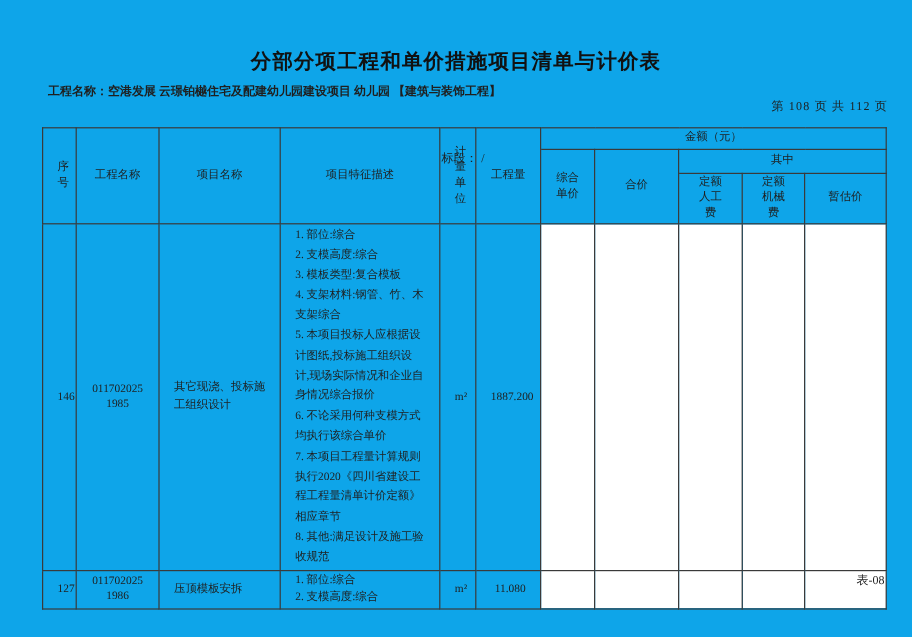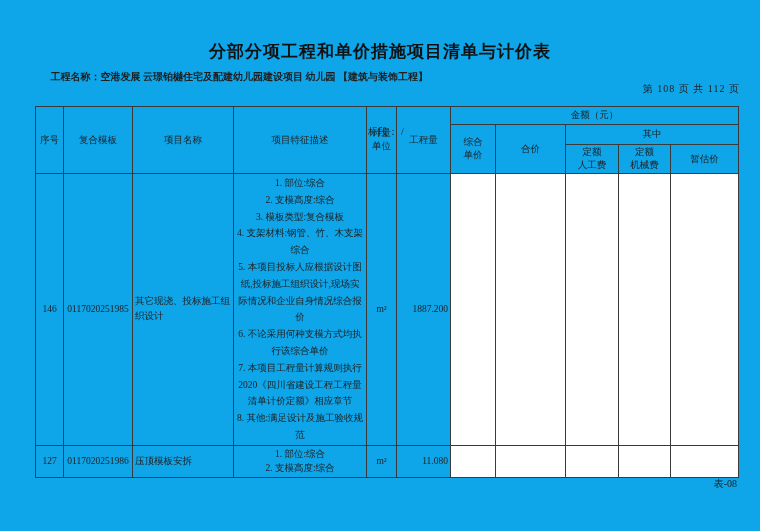--- a/index.html
+++ b/index.html
@@ -11,48 +11,48 @@
   .page{position:relative;width:760px;height:531px;background:#0ea5e9;overflow:hidden;}
 
   .doc-title{
     position:absolute;top:40px;left:0;width:100%;
     text-align:center;font-size:17px;font-weight:bold;
     letter-spacing:1px;color:#111;
   }
 
   .meta-project{
     position:absolute;left:40px;top:69px;width:388px;
-    font-size:10px;font-weight:bold;line-height:15px;text-align:right;
+    font-size:10px;font-weight:bold;line-height:15px;
   }
   .meta-section{position:absolute;left:368px;top:84px;font-size:10px;margin-top:41px;}
   .meta-section .val{margin-left:3px;}
   .meta-page{position:absolute;right:20px;top:82px;font-size:10px;letter-spacing:1px;margin-left:25px;}
 
   table.bq{
     position:absolute;left:35px;top:106px;width:703px;
     border-collapse:collapse;table-layout:fixed;
   }
   .bq th,.bq td{
     border:1px solid #3a3a3a;
     font-size:9.5px;font-weight:normal;
-    padding:1px 2px;overflow:hidden;color:#1f1f1f;
+    padding:1px 12px;overflow:hidden;color:#1f1f1f;
   }
   .bq th{
     text-align:center;vertical-align:middle;
     white-space:pre-line;line-height:13px;
   }
   .hr1{height:18px;} .hr2{height:20px;} .hr3{height:29px;}
   .row-main{height:266px;} .row-sub{height:32px;}
 
   .cell-seq,.cell-code,.cell-unit{text-align:center;vertical-align:middle;}
   .cell-code{word-break:break-all;line-height:12px;}
   .cell-name{text-align:left;vertical-align:middle;line-height:15px;padding-left:3px;}
   .cell-feat{text-align:left;vertical-align:top;padding:2px 2px 2px 3px;}
   .cell-feat{font-size:9px;line-height:16.8px;}
-  .cell-feat div{word-break:break-all;text-align:center;}
+  .cell-feat div{word-break:break-all;}
   .cell-feat.centered{vertical-align:middle;line-height:14px;}
   .cell-qty{text-align:right;vertical-align:middle;padding-right:4px;}
   .cell-empty{background:#fff;}
 
   .form-number{position:absolute;right:23px;top:477px;font-size:10px;}
 </style>
 </head>
 <body>
 
 <div class="page">
@@ -75,21 +75,21 @@
         <col style="width:54px">
       <col style="width:45px">
         <col style="width:70px">
         <col style="width:53px">
       <col style="width:52px">
         <col style="width:68px">
     </colgroup>
     <thead>
       <tr class="hr1">
         <th rowspan="3">序号</th>
-        <th rowspan="3">复合模板</th>
+        <th rowspan="3">工程名称</th>
         <th rowspan="3">项目名称</th>
         <th rowspan="3">项目特征描述</th>
         <th rowspan="3">计量
 单位</th>
         <th rowspan="3">工程量</th>
         <th colspan="5">金额（元）</th>
       </tr>
       <tr class="hr2">
         <th rowspan="2">综合
 单价</th>

